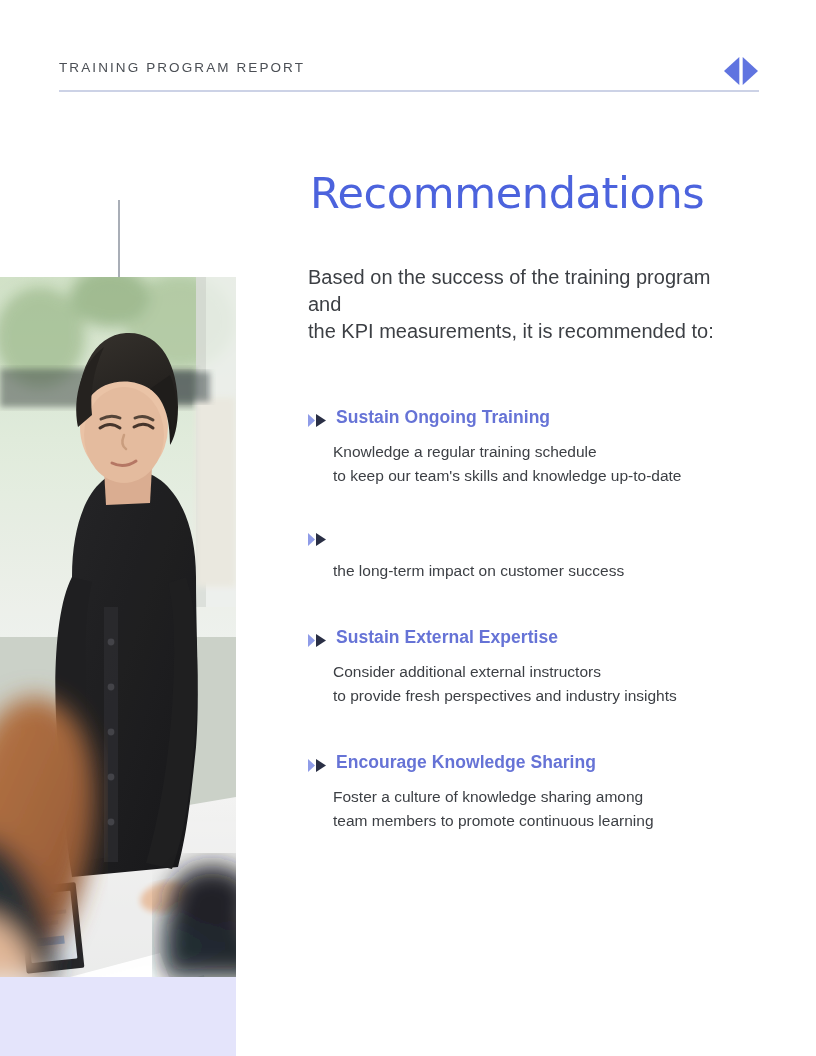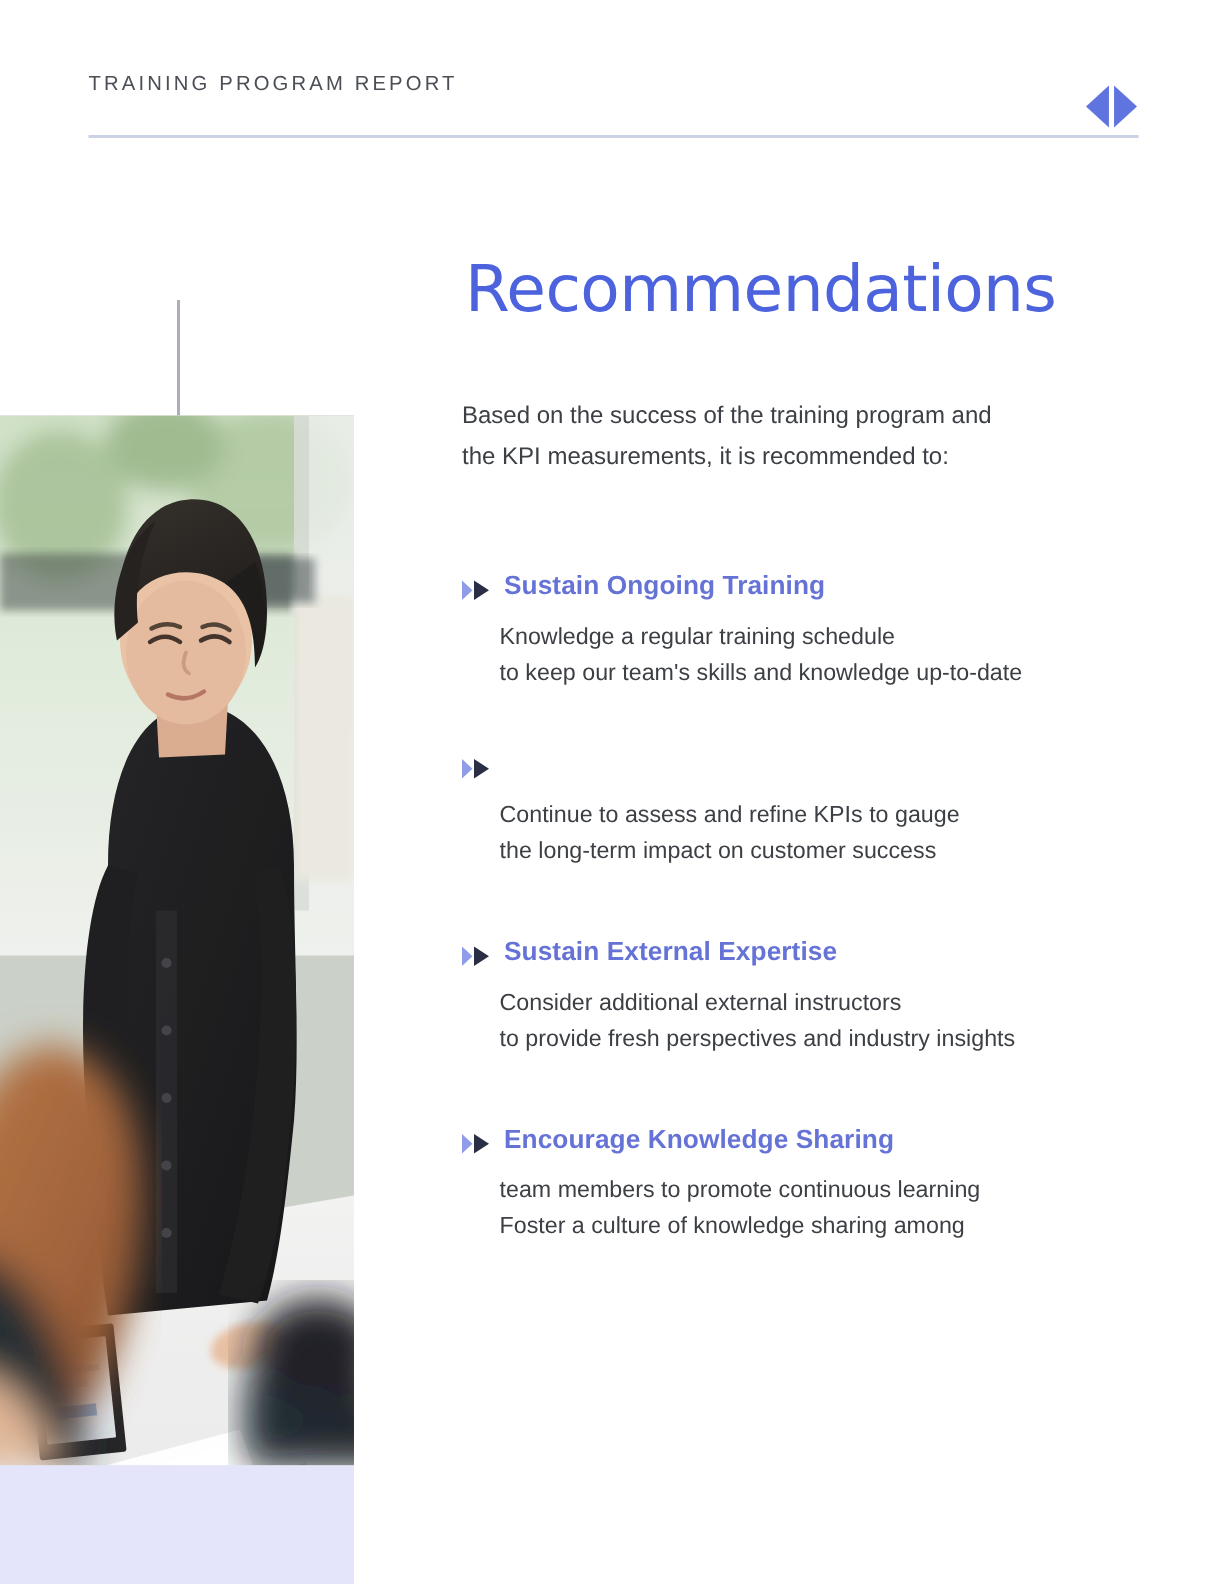--- a/index.html
+++ b/index.html
@@ -19,21 +19,21 @@
   
   #header {
     position: absolute;
     left: 0; top: 0;
     width: 816px;
     height: 96px;
   }
   #header-label {
     position: absolute;
     left: 59px;
-    top: 48px;
+    top: 60px;
     font-size: 13.5px;
     letter-spacing: 2.1px;
     color: #4b4f55;
     font-weight: 400;
     text-transform: uppercase;
     white-space: nowrap;
   }
   #header-rule {
     position: absolute;
     left: 59px;
@@ -89,21 +89,21 @@
     font-size: 43px;
     font-weight: 400;
     color: #4c63dd;
     letter-spacing: -0.4px;
     line-height: 1.1;
     margin: 0 0 0 2px;
     font-family: "DejaVu Sans", sans-serif;
   }
   #intro {
     margin-top: 47px;
-    font-size: 16px;
+    font-size: 20px;
     line-height: 27px;
     color: #3c3f44;
     max-width: 430px;
   }
   #rec-list {
     margin-top: 62px;
   }
   .rec-item { margin-bottom: 44px; }
   .rec-item:last-child { margin-bottom: 0; }
   .rec-head {
@@ -323,21 +323,20 @@
     <div class="rec-item">
       <div class="rec-head">
         <span class="rec-bullet">
           <svg width="19" height="15" viewBox="0 0 19 15">
             <polygon points="0,1 0,14 7,7.5" fill="#8f9ce8"></polygon>
             <polygon points="8,1 8,14 18,7.5" fill="#2a2f45"></polygon>
           </svg>
         </span>
       </div>
       <div class="rec-body">
-        <span>Continue to assess and refine KPIs to gauge</span>
         <span>the long-term impact on customer success</span>
       </div>
     </div>
 
     <div class="rec-item">
       <div class="rec-head">
         <span class="rec-bullet">
           <svg width="19" height="15" viewBox="0 0 19 15">
             <polygon points="0,1 0,14 7,7.5" fill="#8f9ce8"></polygon>
             <polygon points="8,1 8,14 18,7.5" fill="#2a2f45"></polygon>
@@ -355,19 +354,19 @@
       <div class="rec-head">
         <span class="rec-bullet">
           <svg width="19" height="15" viewBox="0 0 19 15">
             <polygon points="0,1 0,14 7,7.5" fill="#8f9ce8"></polygon>
             <polygon points="8,1 8,14 18,7.5" fill="#2a2f45"></polygon>
           </svg>
         </span>
         <span class="rec-title">Encourage Knowledge Sharing</span>
       </div>
       <div class="rec-body">
+        <span>Foster a culture of knowledge sharing among</span>
         <span>team members to promote continuous learning</span>
-        <span>Foster a culture of knowledge sharing among</span>
       </div>
     </div>
 
   </div>
 </div>
 
 </body></html>

